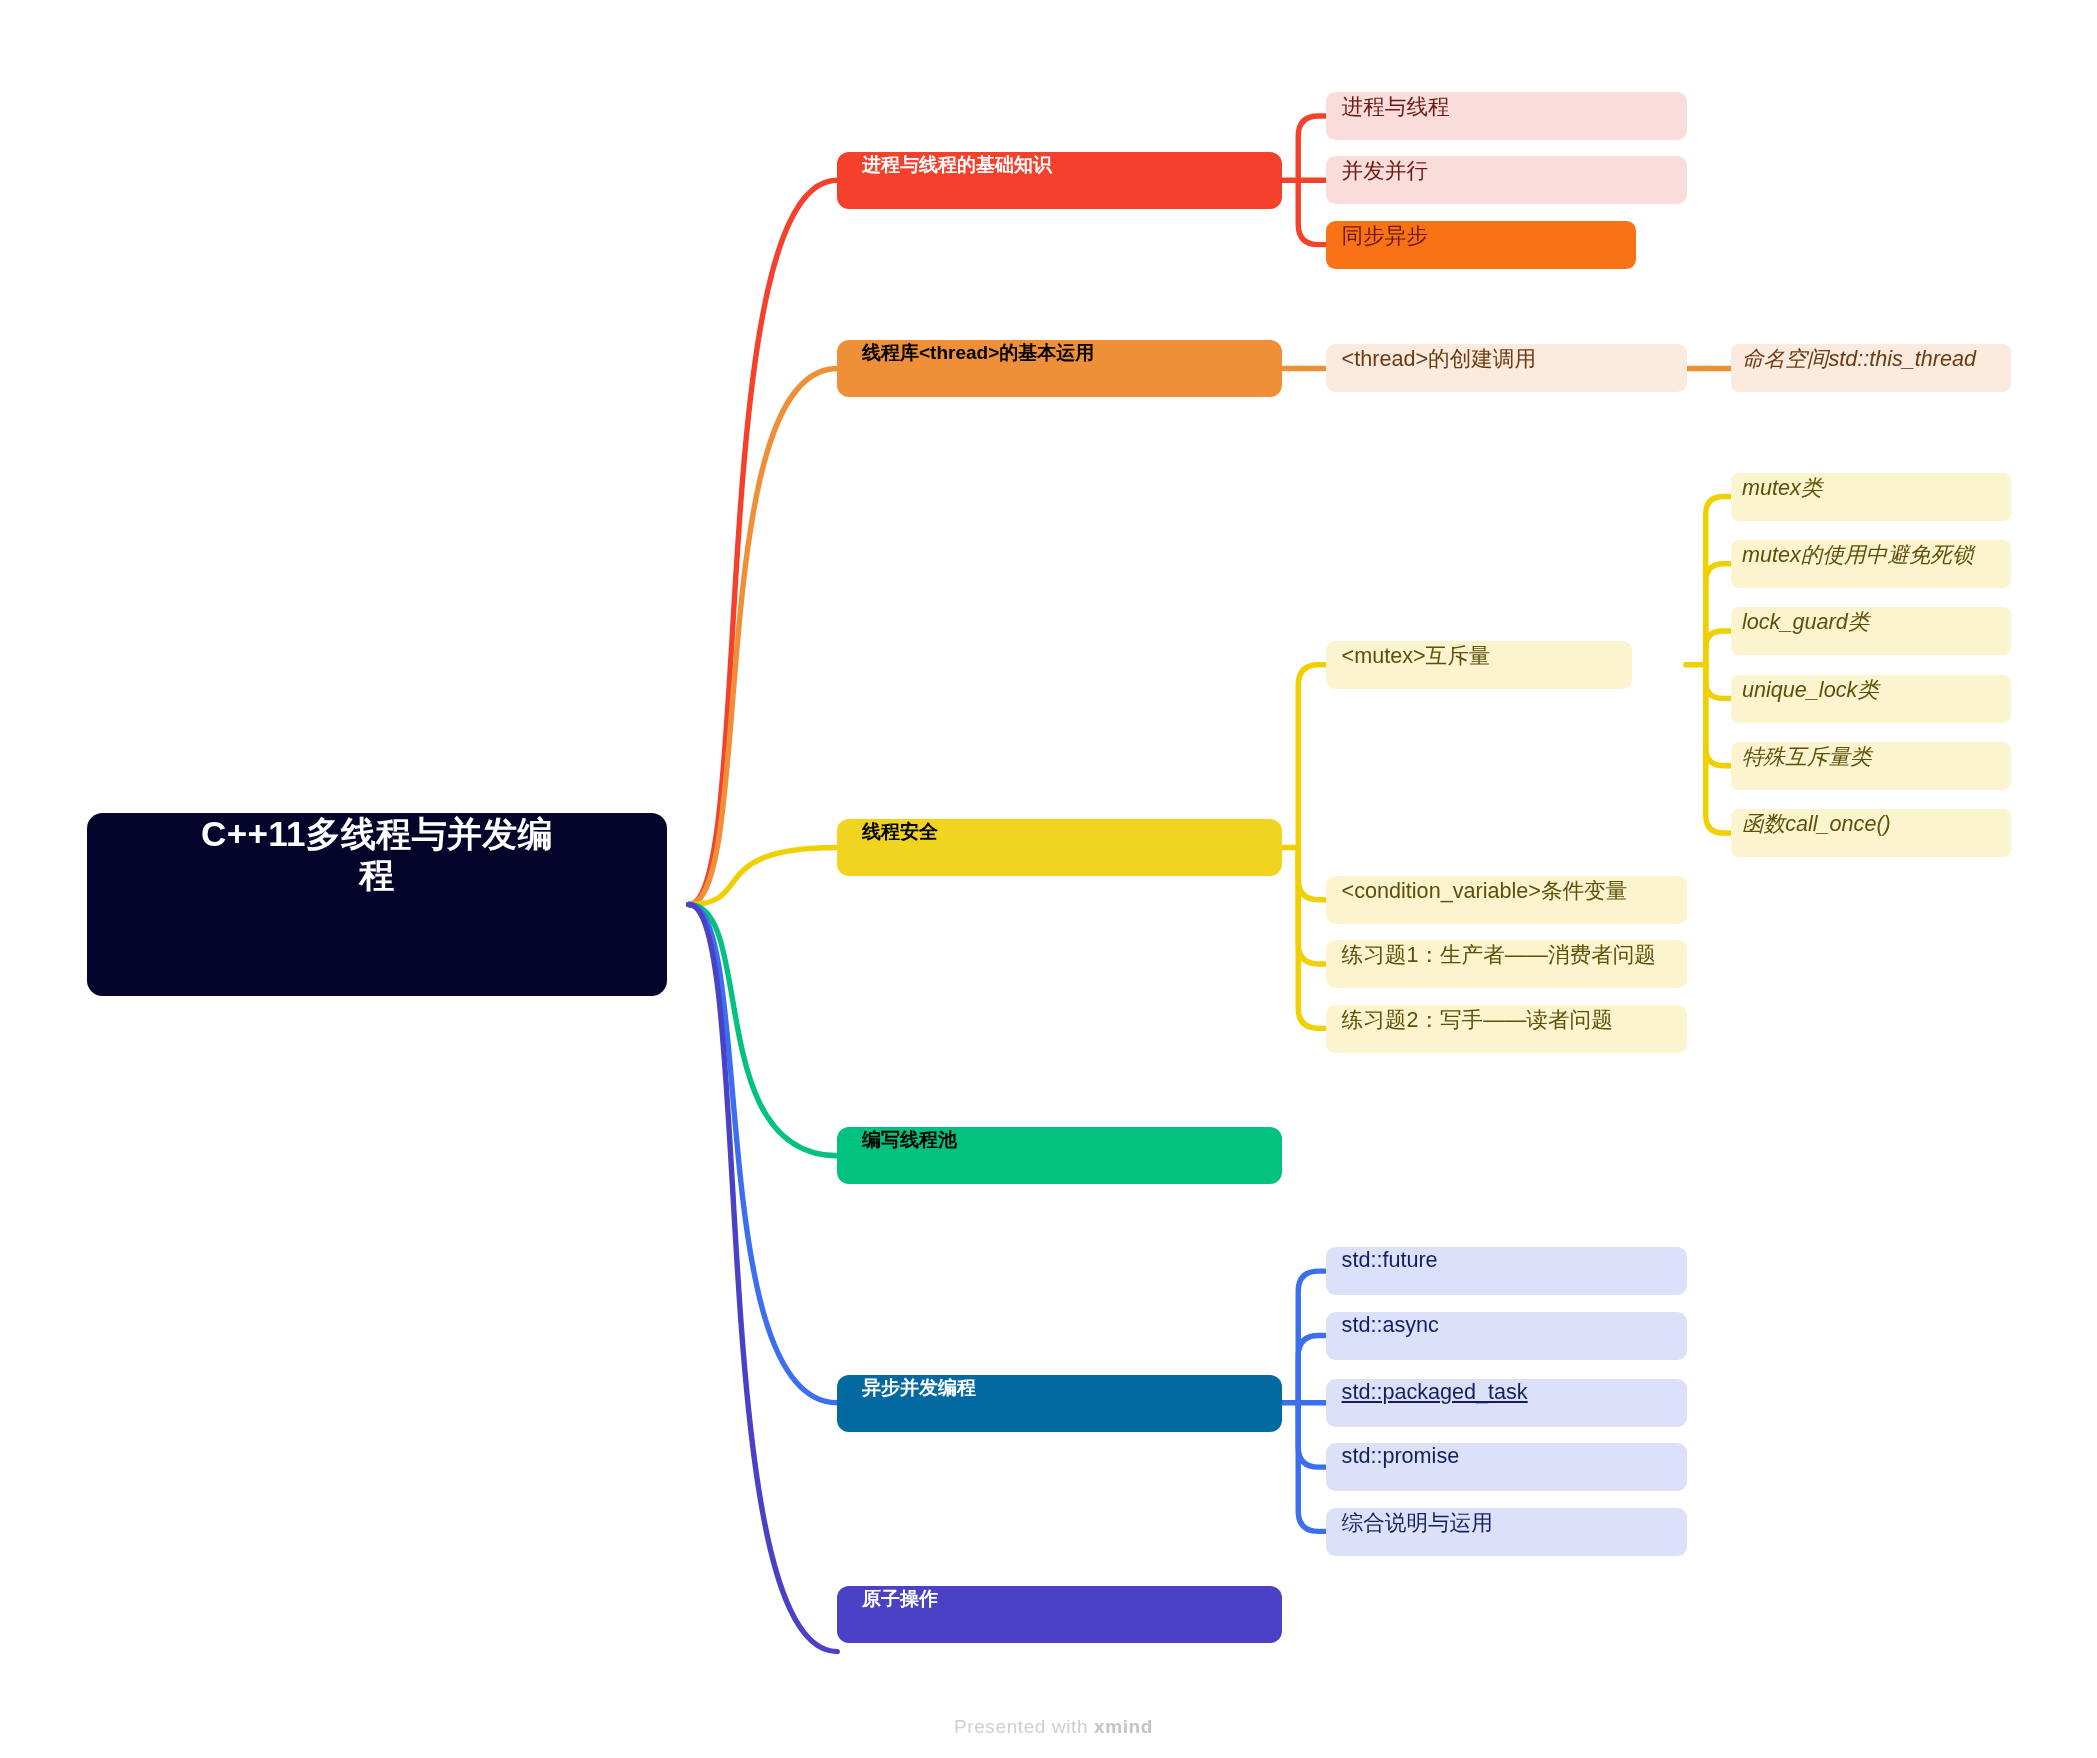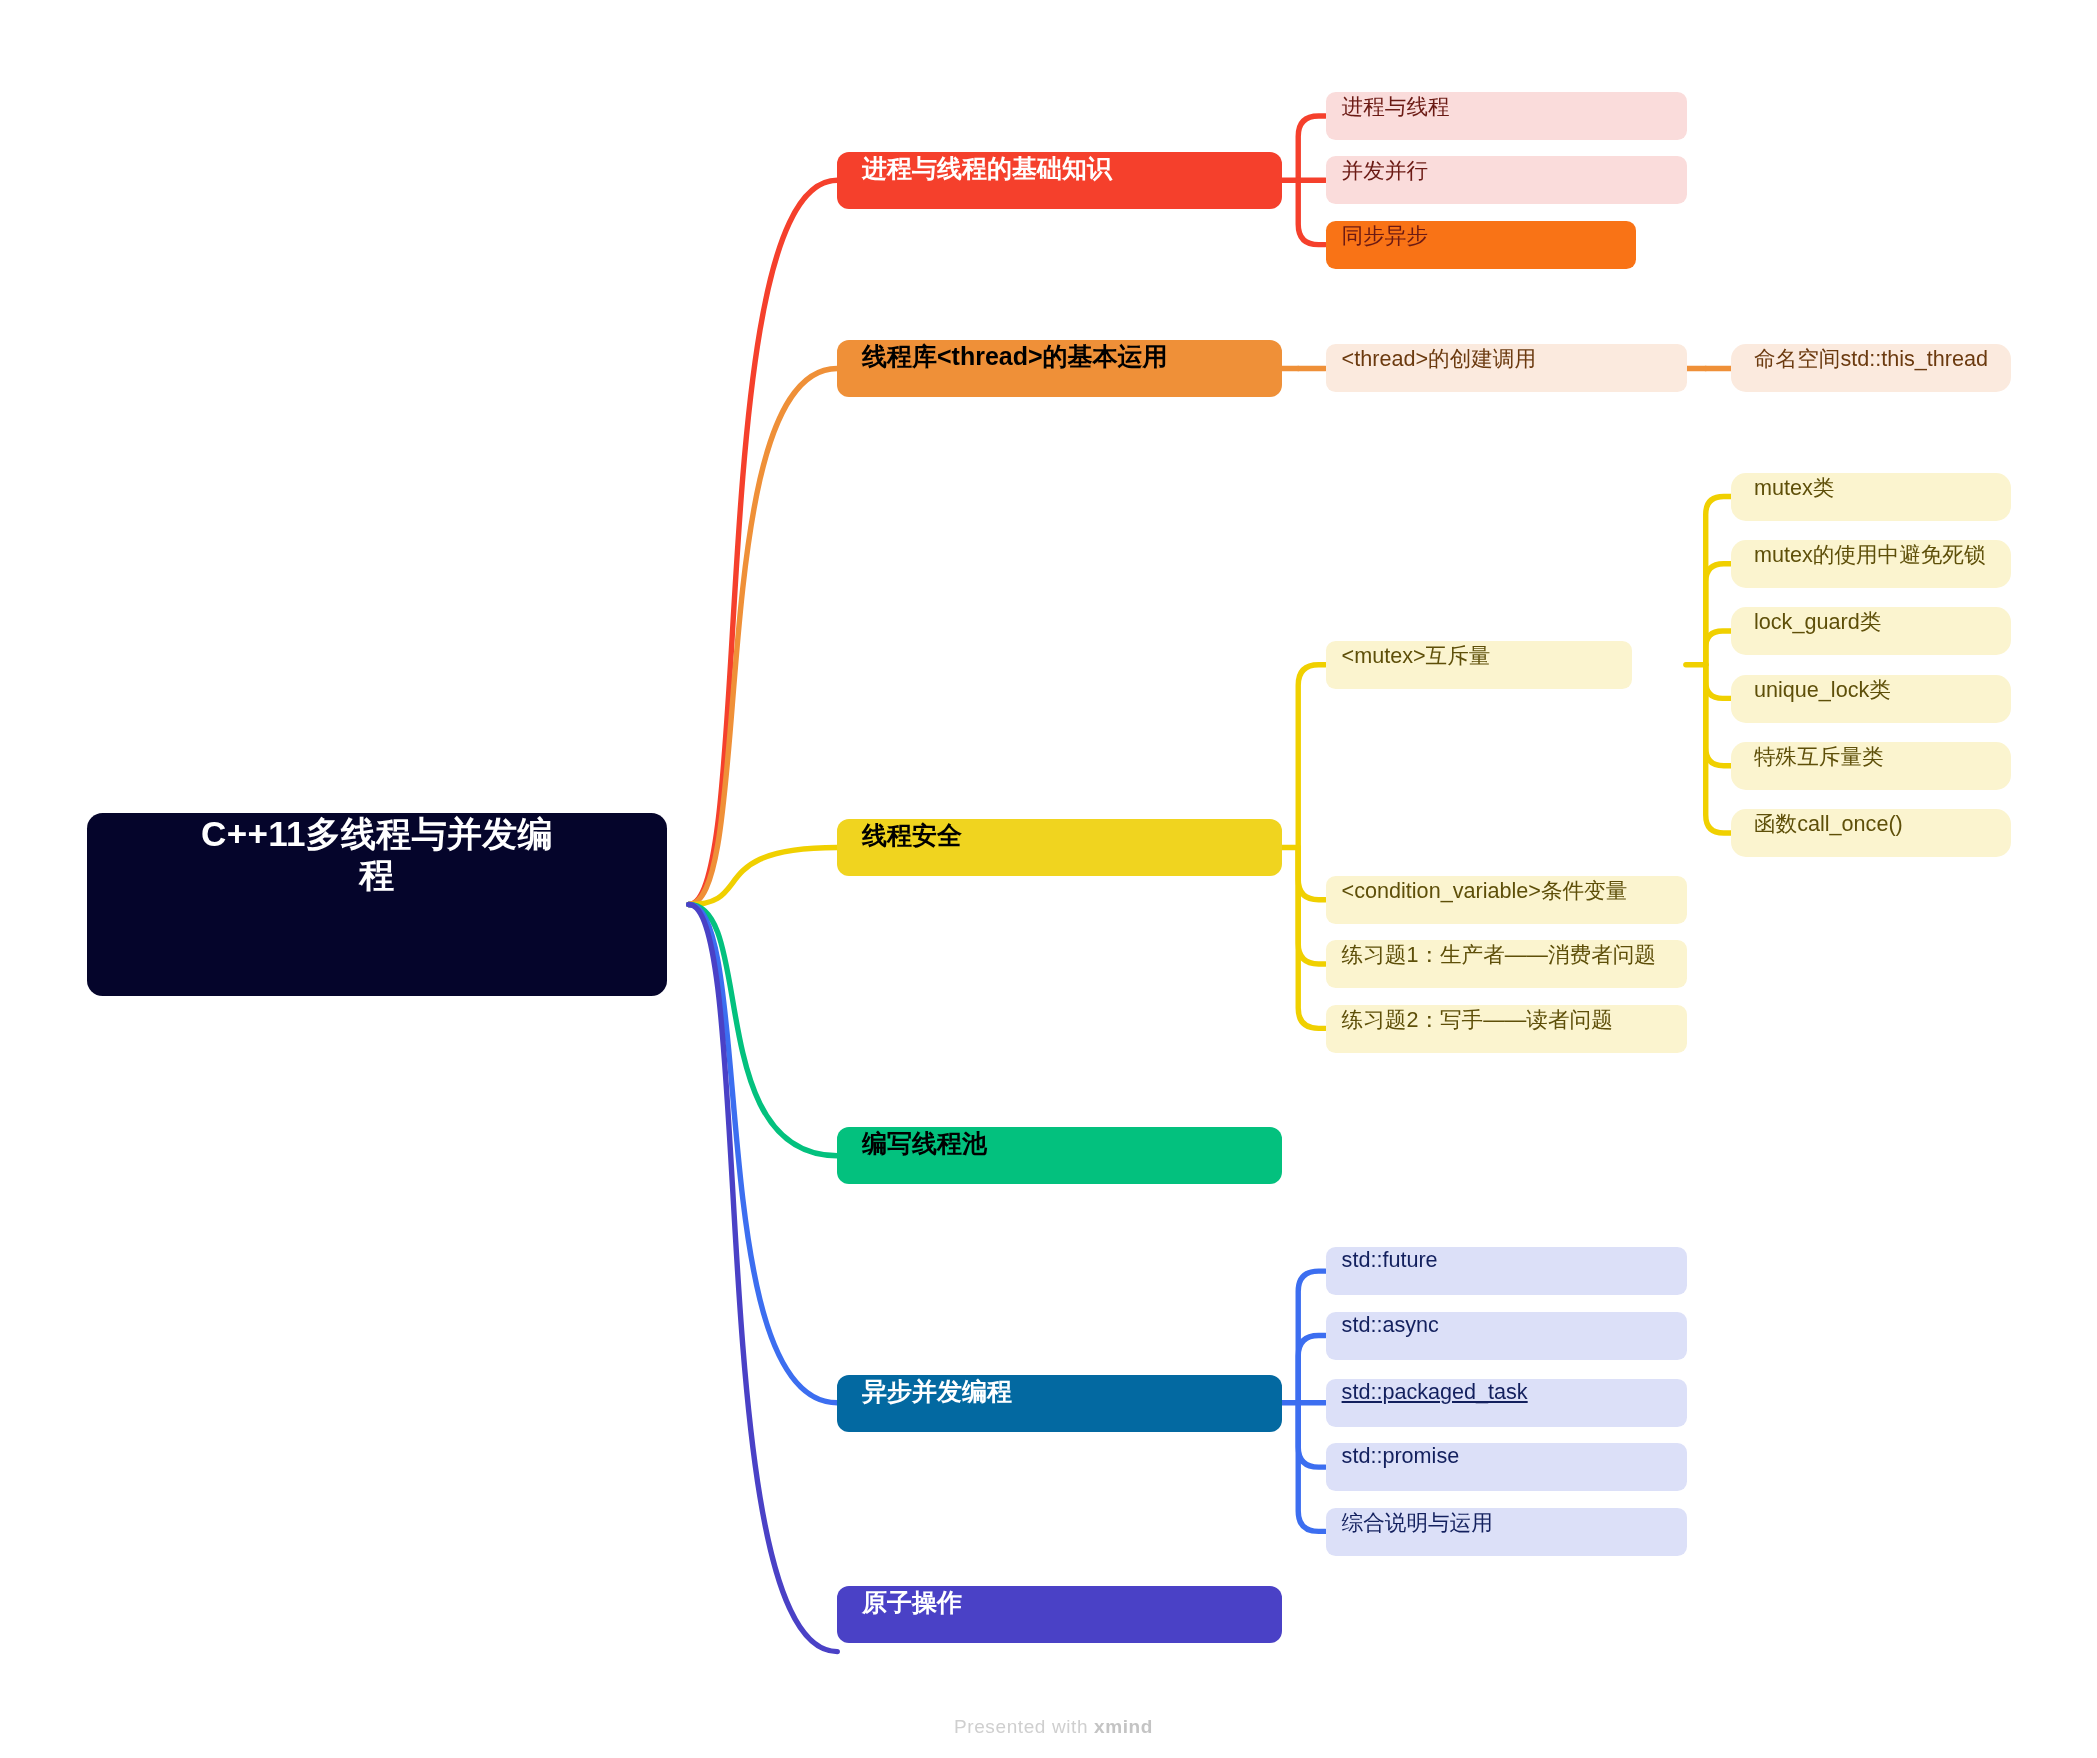--- a/index.html
+++ b/index.html
@@ -6,23 +6,23 @@
   body{width:2097px;height:1758px;position:relative;overflow:hidden;
        font-family:"Liberation Sans","DejaVu Sans",sans-serif;}
   #canvas{position:absolute;left:0;top:0;width:2097px;height:1758px;}
   svg.links{position:absolute;left:0;top:0;width:2097px;height:1758px;pointer-events:none;}
   .node{position:absolute;box-sizing:border-box;display:flex;
         border-radius:10.8px;white-space:nowrap;}
   .root{background:#05052b;color:#ffffff;border-radius:15.6px;justify-content:center;
         text-align:center;font-weight:700;font-size:35px;line-height:1.18;
         letter-spacing:0.3px;padding:0 15.6px;}
   .root span{display:block;}
-  .main{font-weight:700;font-size:25px;padding-left:25px;border-radius:12px;}
+  .main{font-weight:700;font-size:19px;padding-left:25px;border-radius:12px;}
   .sub{font-size:21.6px;padding-left:15.6px;border-radius:9.6px;font-weight:400;}
-  .leaf{font-size:21.6px;padding-left:23px;border-radius:15px;font-weight:400;}
+  .leaf{font-size:21.6px;padding-left:11px;border-radius:8px;font-weight:400;font-style:italic;}
   .footer{position:absolute;font-size:19px;color:#cfcfcf;letter-spacing:0.6px;}
   .footer b{color:#c4c4c4;font-weight:700;}
 </style>
 </head>
 <body>
 
 <div id="canvas">
   <svg class="links" id="links" viewBox="0 0 3489 2925" xmlns="http://www.w3.org/2000/svg">
       <path d="M1146 1505 C1257.15 1505, 1170.7 300, 1393 300" fill="none" stroke="#f5402c" stroke-width="9" stroke-linecap="round" stroke-linejoin="round"></path>
       <path d="M2133 300 H2160" fill="none" stroke="#f5402c" stroke-width="9" stroke-linecap="round" stroke-linejoin="round"></path>

